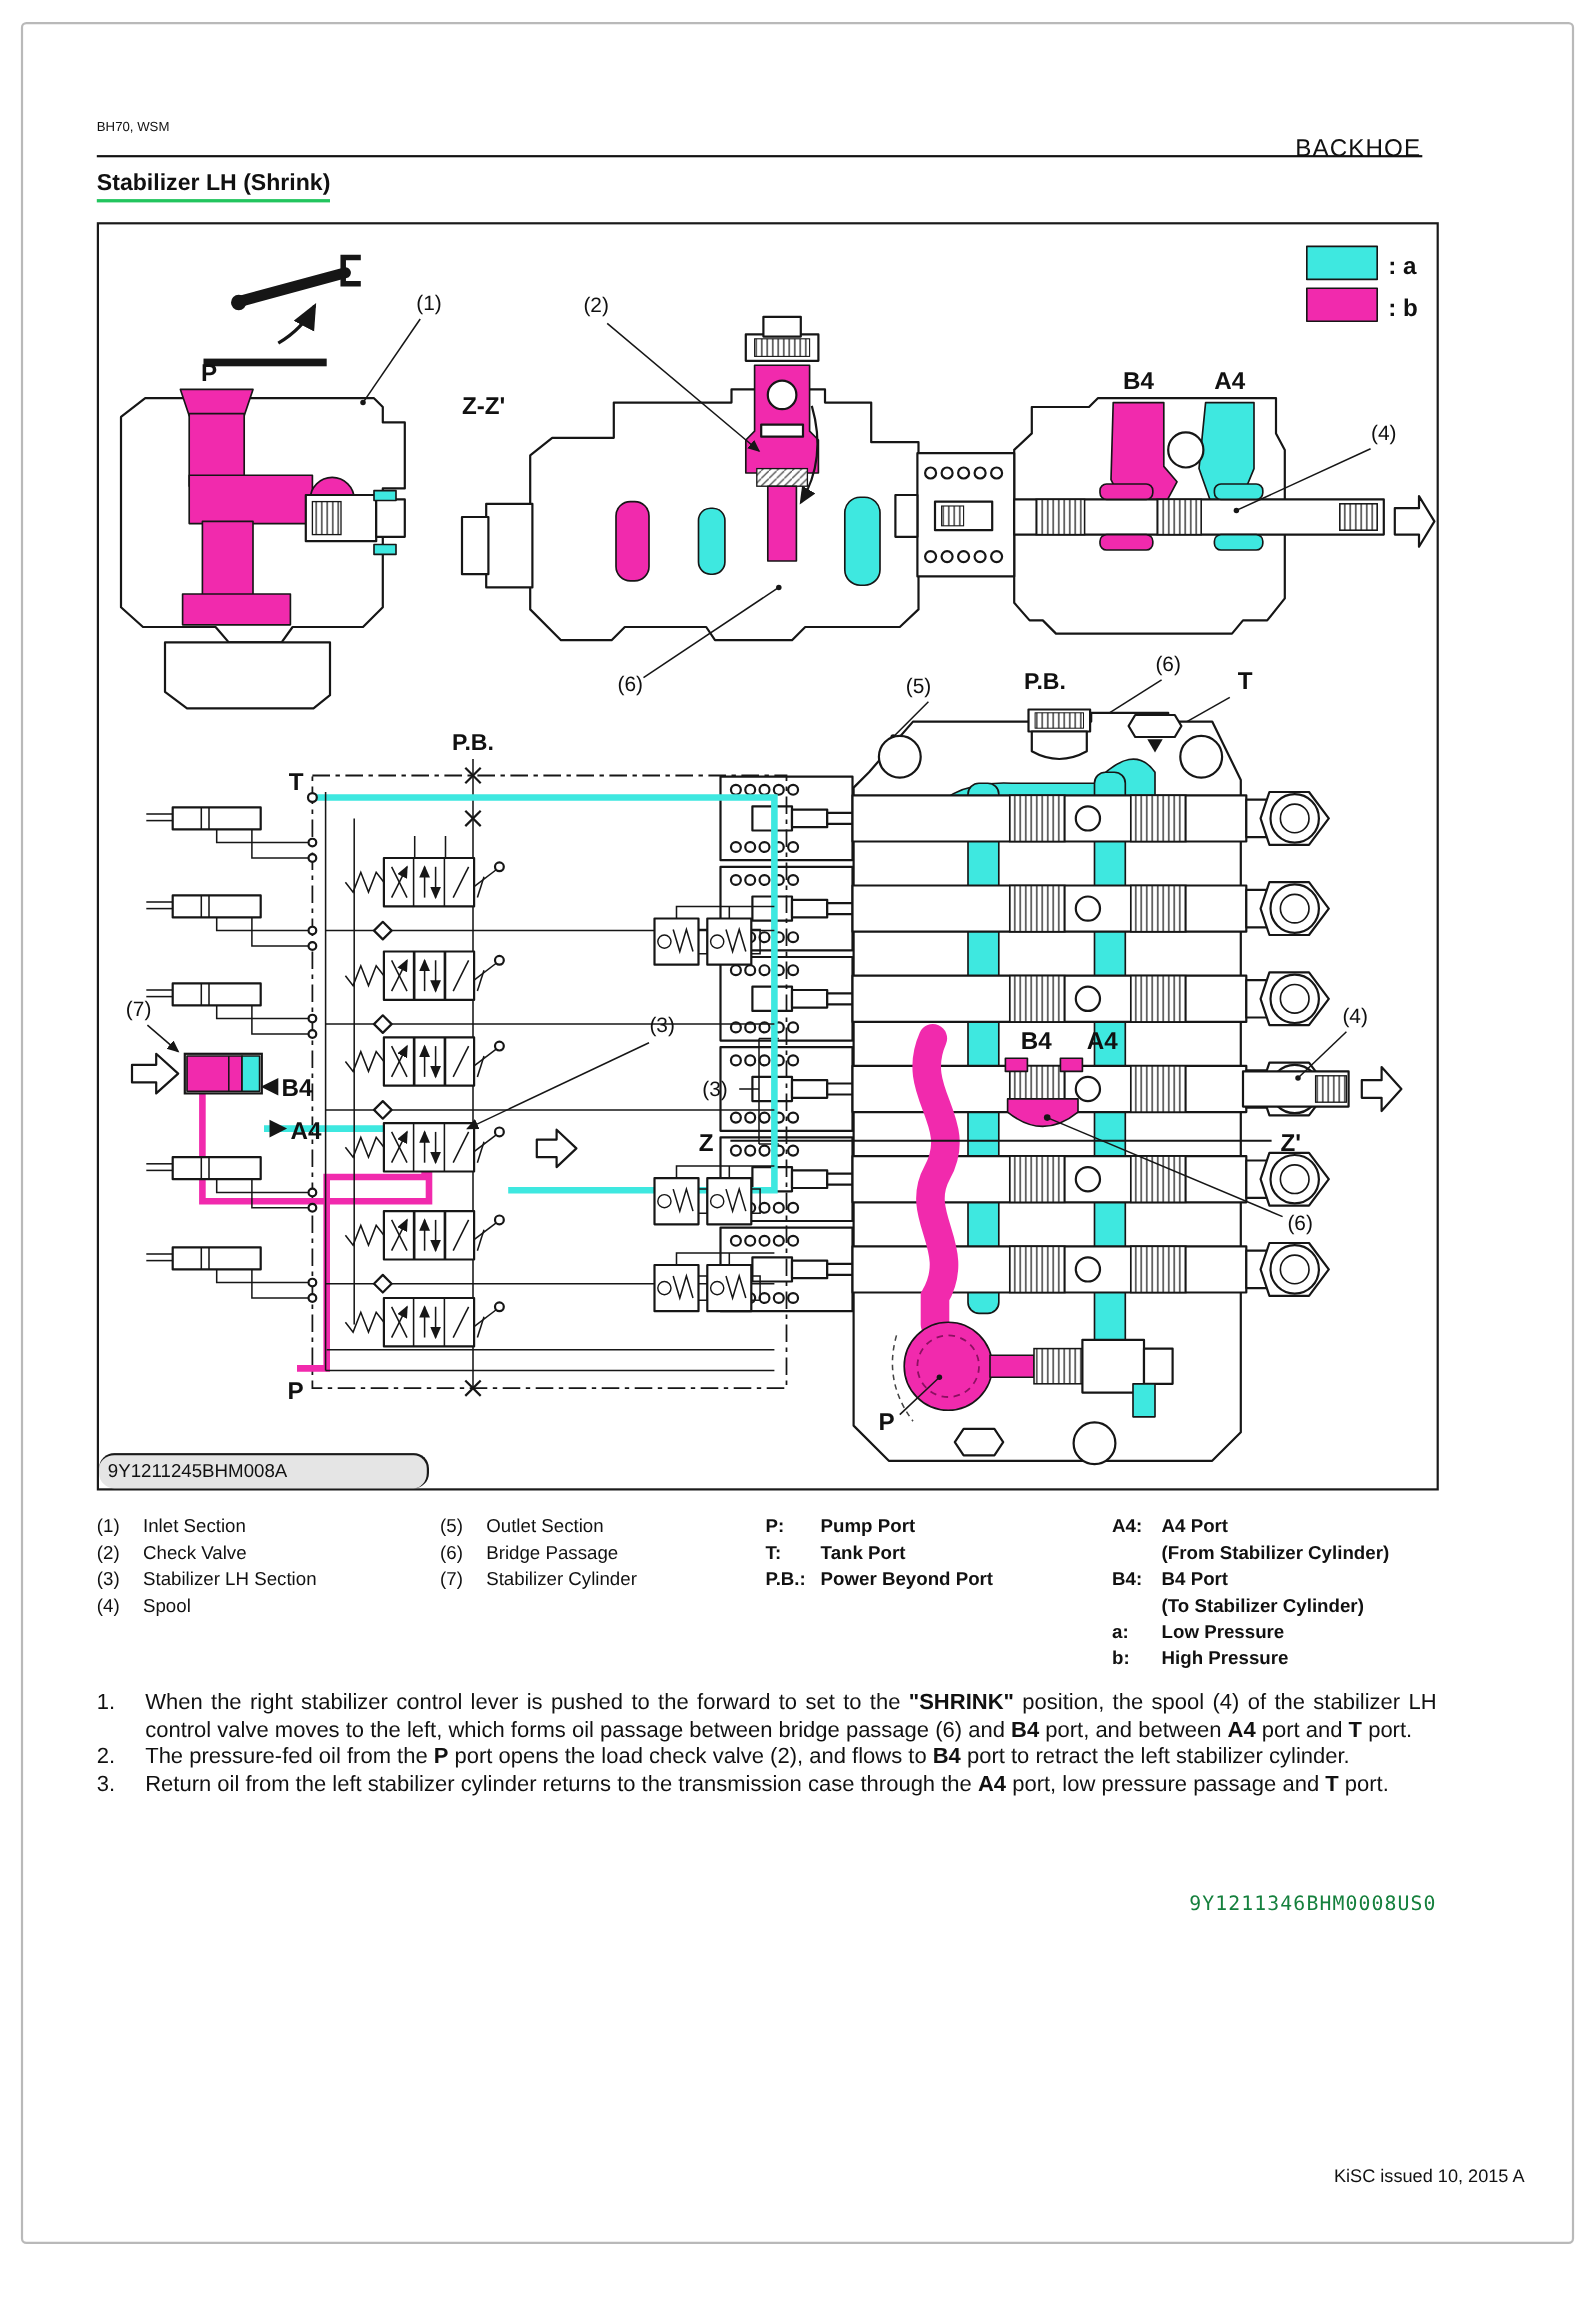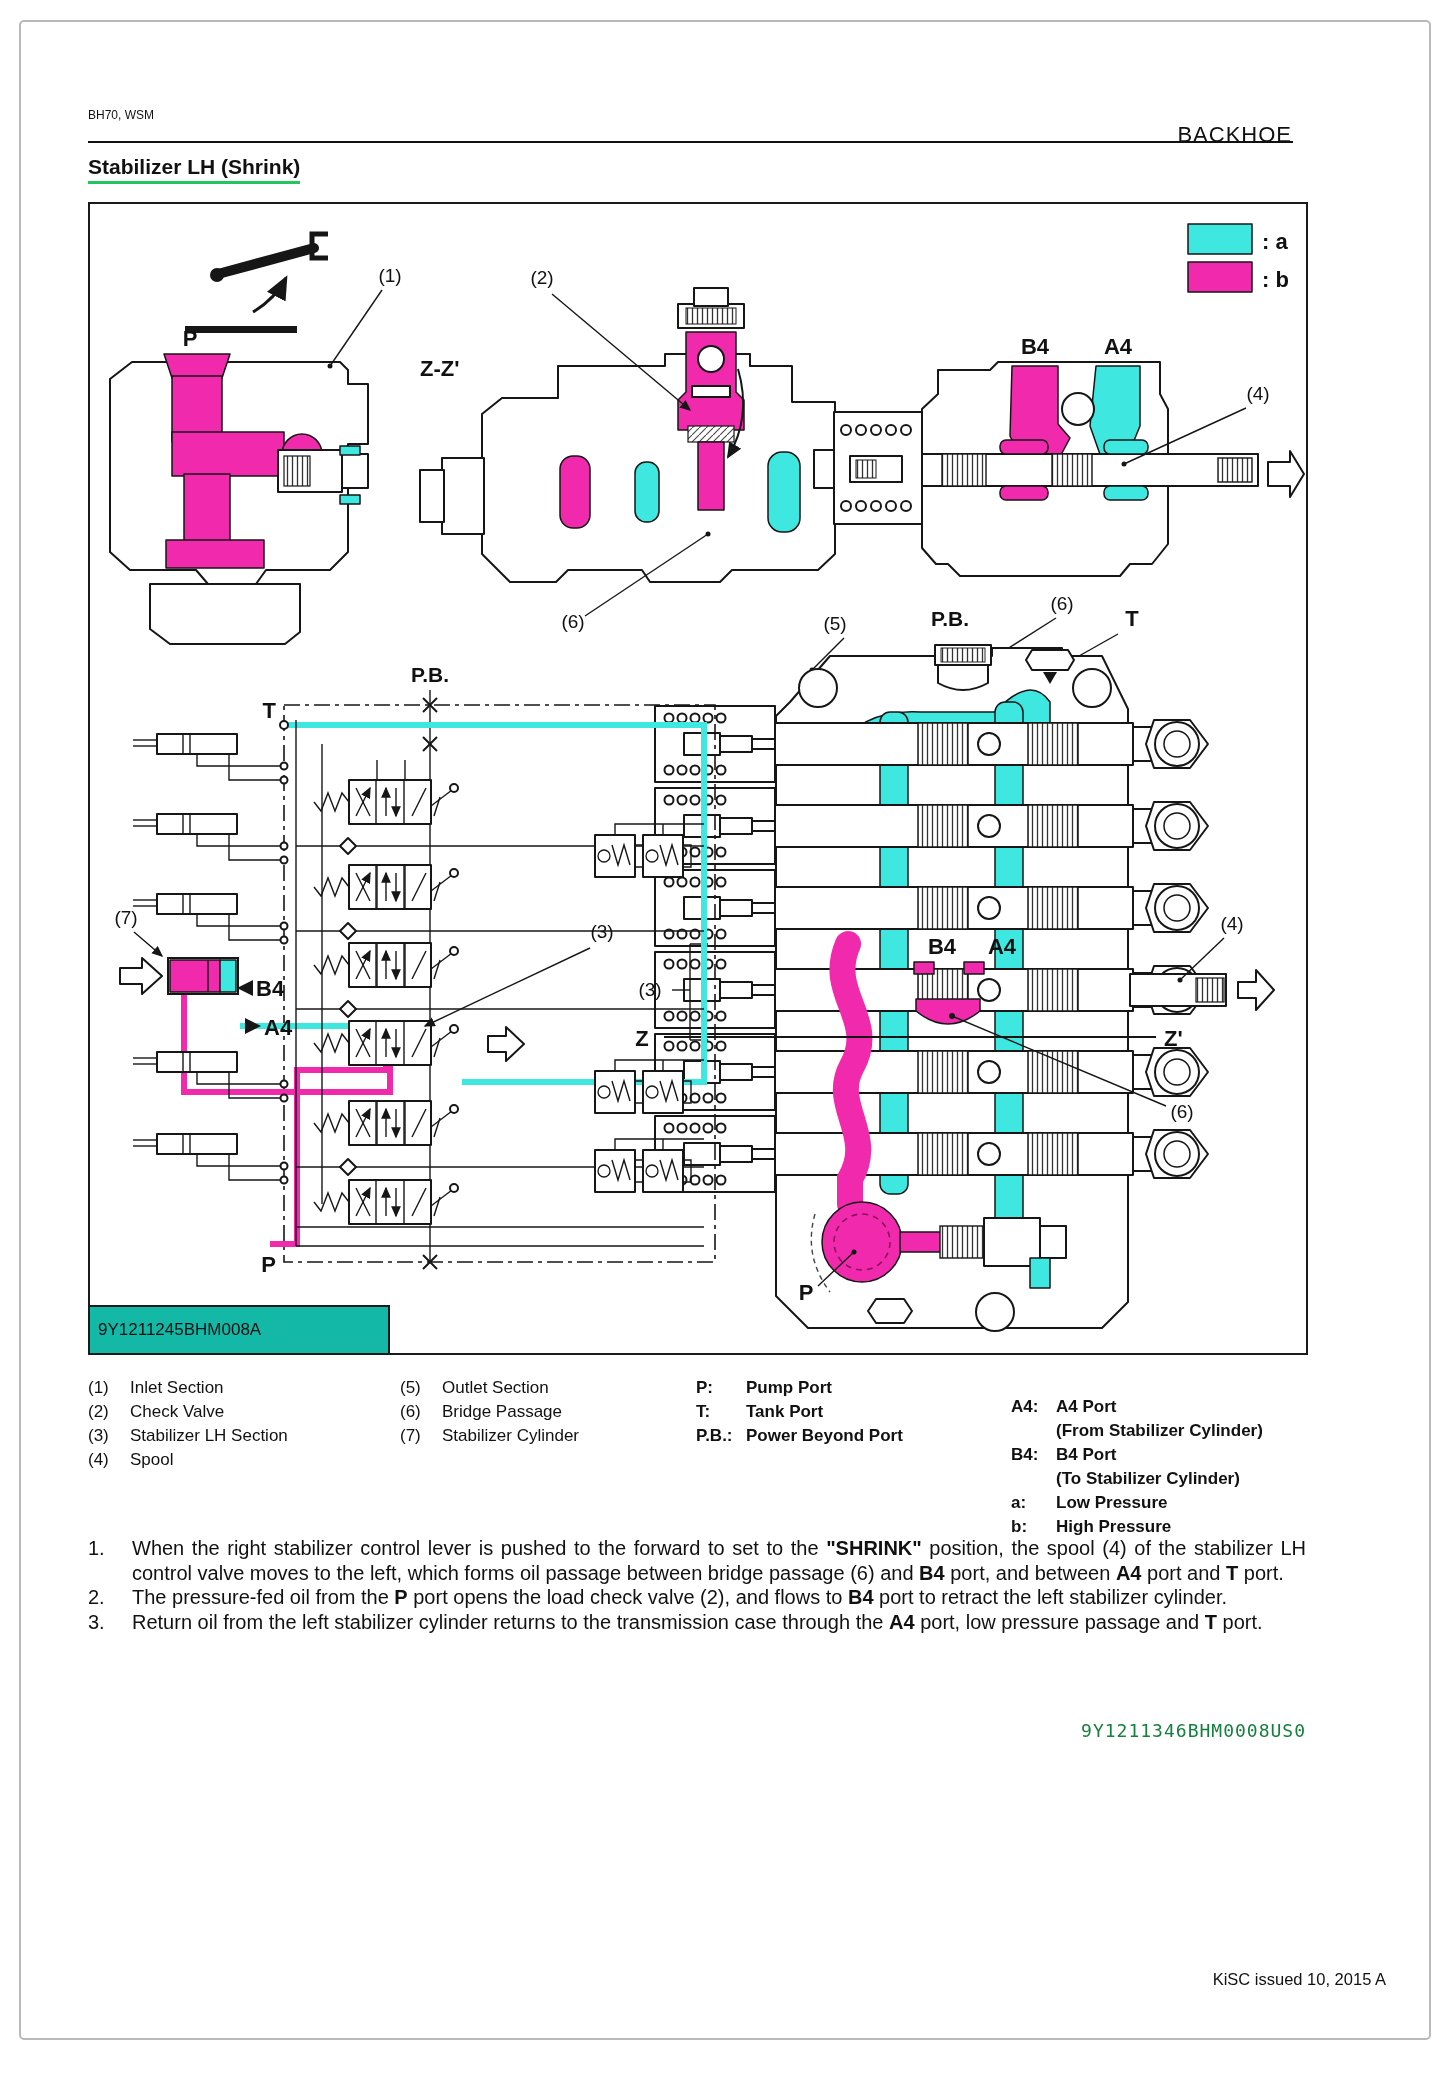--- a/index.html
+++ b/index.html
@@ -7,26 +7,26 @@
   body{font-family:"Liberation Sans",sans-serif;color:#111;}
   .page{position:relative;width:1450px;height:2100px;background:#fff;overflow:hidden;}
   .frame{position:absolute;left:19px;top:20px;width:1408px;height:2016px;border:2px solid #b9b9b9;border-radius:5px;}
   .hleft{position:absolute;left:88px;top:108px;font-size:12px;}
   .hright{position:absolute;right:158px;top:100px;font-size:22px;letter-spacing:1px;margin-top:22px;}
   .hrule{position:absolute;left:88px;top:141px;width:1205px;height:2px;background:#111;}
   .doc-title{position:absolute;left:88px;top:155px;font-size:21px;font-weight:bold;border-bottom:3px solid #22c55e;padding-bottom:2px;}
   .figbox{position:absolute;left:88px;top:202px;width:1220px;height:1153px;border:2px solid #1a1a1a;box-sizing:border-box;background:#fff;}
   .figsvg{position:absolute;left:0;top:0;}
   .figsvg text{font-family:"Liberation Sans",sans-serif;fill:#111;}
-  .figid{position:absolute;left:0;bottom:0;width:300px;height:48px;border-top:2px solid #1a1a1a;border-right:2px solid #1a1a1a;display:flex;align-items:center;padding-left:8px;font-size:17px;background:#14b8a6;box-sizing:border-box;}
+  .figid{position:absolute;left:0;bottom:0;width:300px;height:32px;border-top:2px solid #1a1a1a;border-right:2px solid #1a1a1a;display:flex;align-items:center;padding-left:8px;font-size:17px;background:#e5e5e5;box-sizing:border-box;border-radius:14px;}
   .lgcol{position:absolute;font-size:17px;line-height:24px;}
   .lg1{left:88px;top:1376px;}
   .lg2{left:400px;top:1376px;}
   .lg3{left:696px;top:1376px;font-weight:bold;}
-  .lg4{left:1011px;top:1376px;font-weight:bold;margin-top:19px;}
+  .lg4{left:1011px;top:1376px;font-weight:bold;}
   .lg-row{display:flex;}
   .lg-key{flex:none;width:42px;}
   .lg3 .lg-key{width:50px;}
   .lg4 .lg-key{width:45px;}
   .paras{position:absolute;left:88px;top:1536px;width:1218px;}
   .para{display:flex;font-size:20px;line-height:24.5px;}
   .pnum{flex:none;width:44px;}
   .ptxt{flex:1;text-align:justify;}
   .b{font-weight:bold;}
   .refcode{position:absolute;right:144px;top:1720px;font-family:"DejaVu Sans Mono",monospace;font-size:18px;color:#15803d;letter-spacing:1px;}

